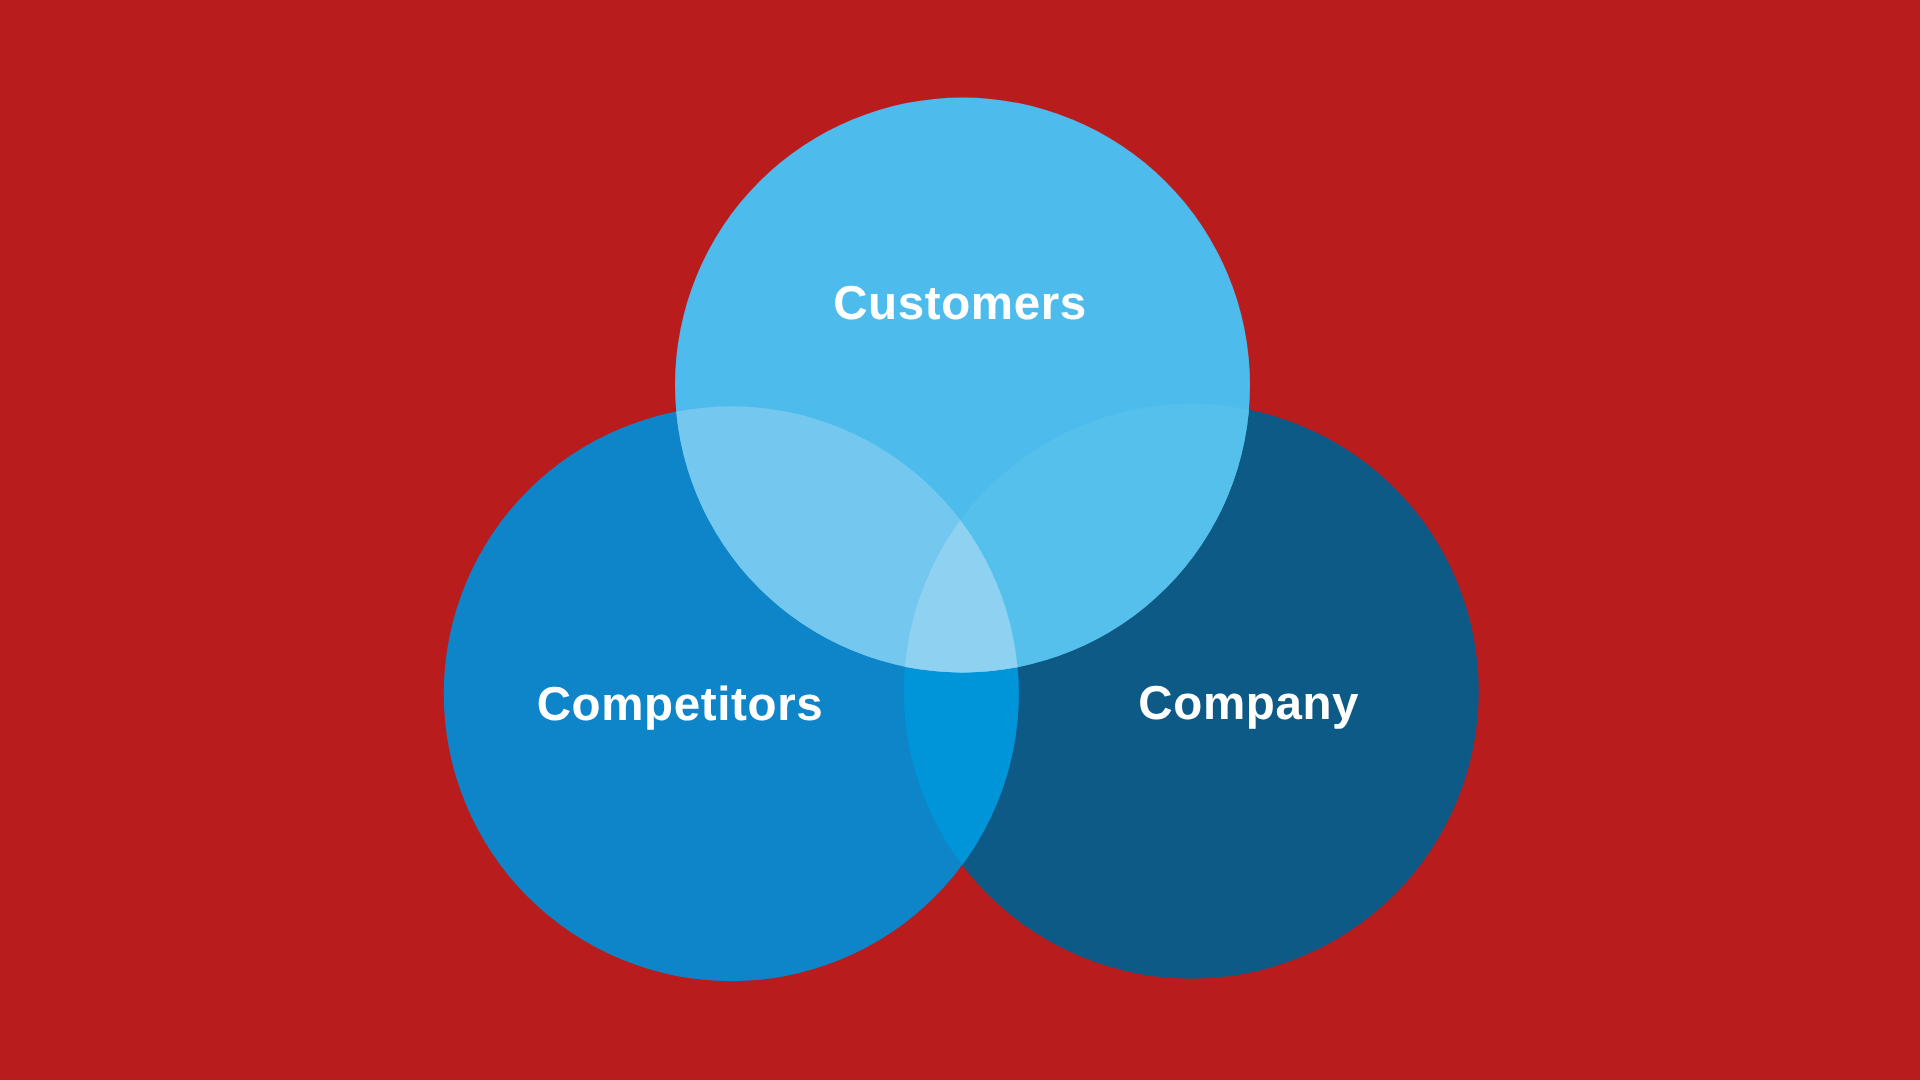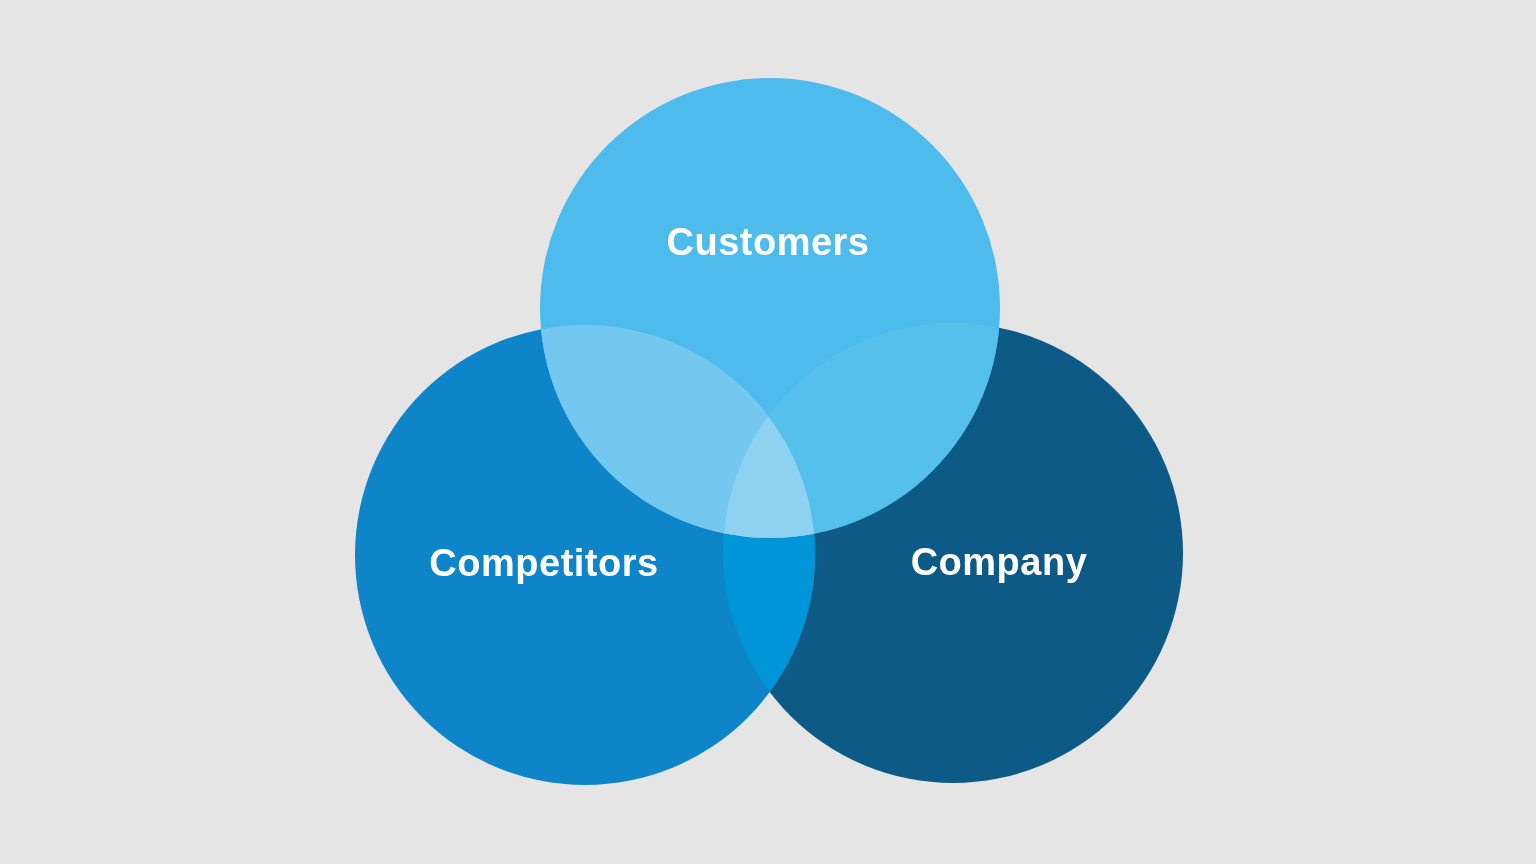--- a/index.html
+++ b/index.html
@@ -23,21 +23,21 @@
   .venn-label {
     font-family: "Liberation Sans", "DejaVu Sans", sans-serif;
     font-weight: 700;
     font-size: 38px;
     letter-spacing: 0.5px;
   }
 </style>
 </head>
 <body>
 
-<div class="canvas" style="background-color: #e5e5e5;">
+<div class="canvas" style="background-color: #b91c1c;">
 
   <svg class="venn" viewBox="0 0 1536 864" xmlns="http://www.w3.org/2000/svg">
 
     <defs>
       <clipPath id="clip-competitors">
         <circle cx="585" cy="555" r="230"></circle>
       </clipPath>
       <clipPath id="clip-company">
         <circle cx="953" cy="553" r="230"></circle>
       </clipPath>

